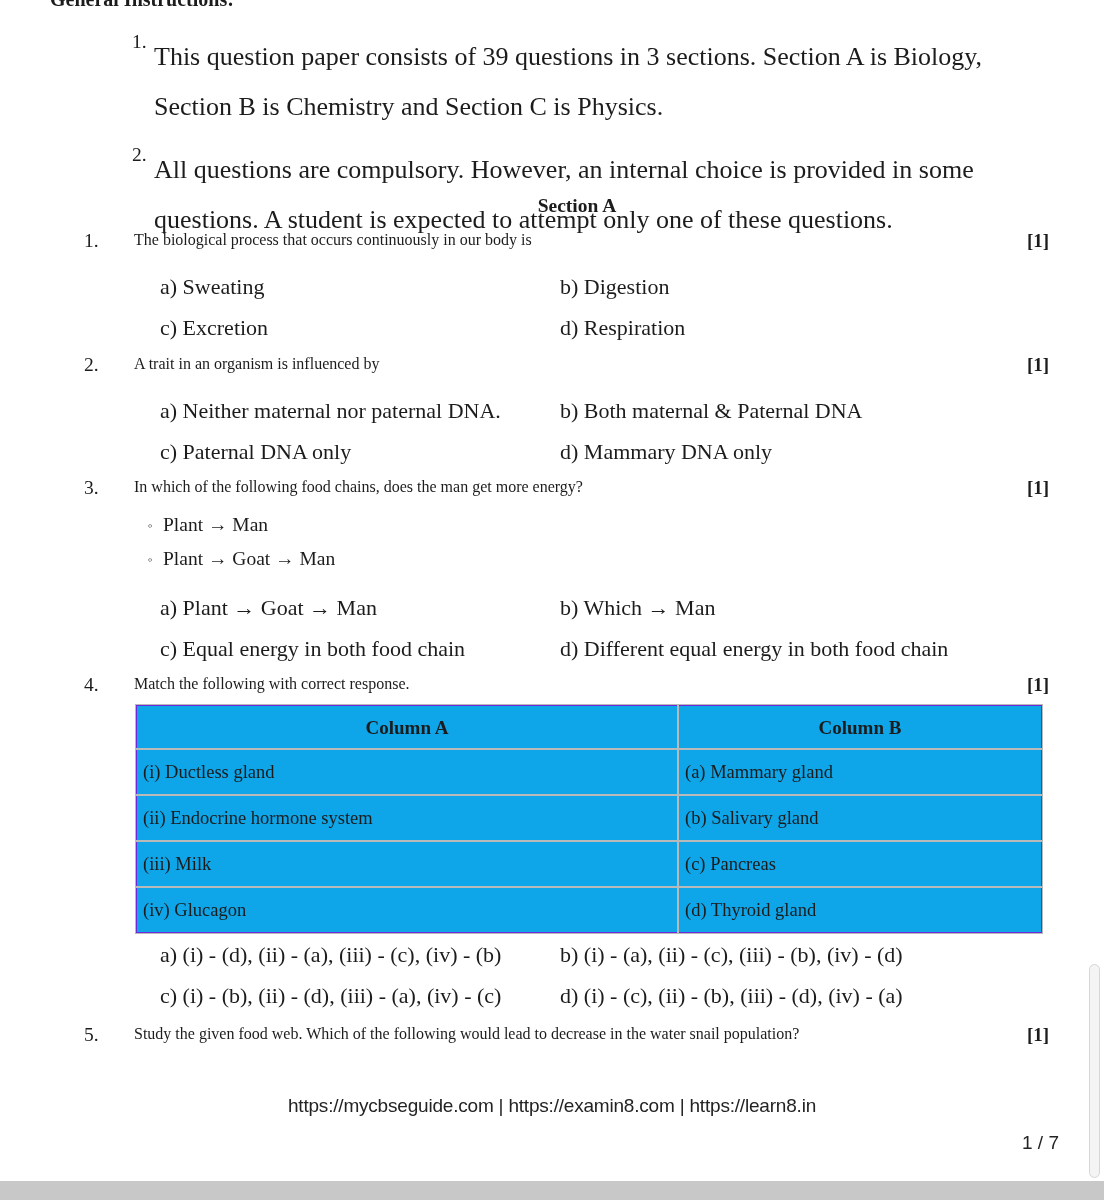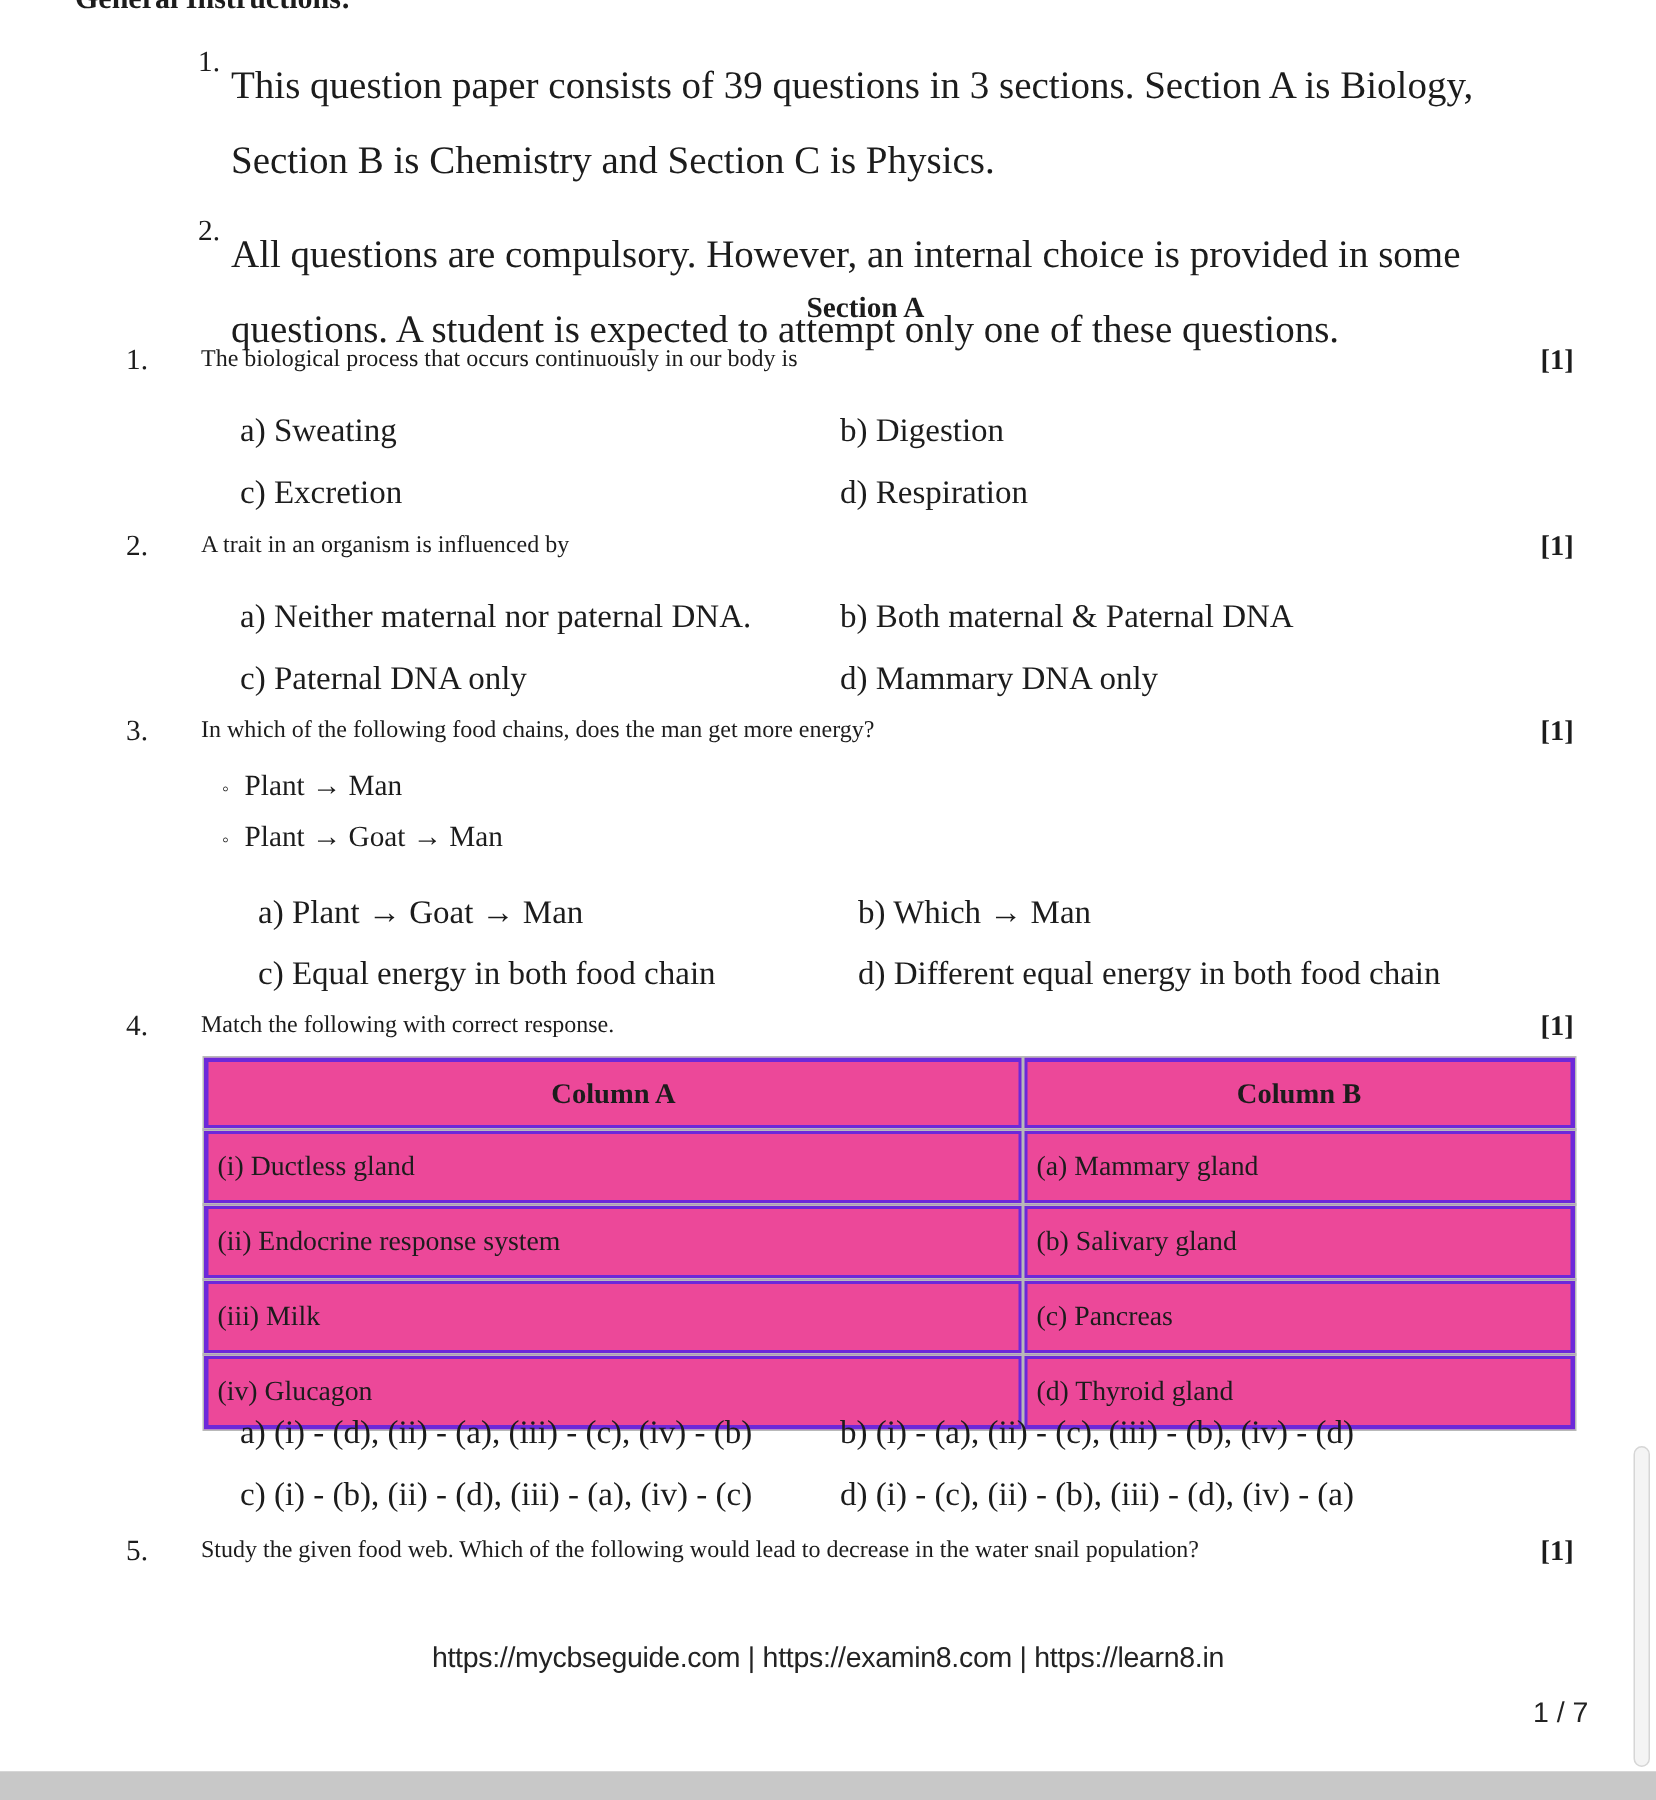--- a/index.html
+++ b/index.html
@@ -163,29 +163,29 @@
   .match-table {
     position: absolute;
     left: 136px;
     top: 705px;
     width: 878px;
     border-collapse: separate;
     border-spacing: 0;
     table-layout: fixed;
   }
   .match-table td, .match-table th {
-    border: 3px solid #6d28d9;
+    border: 1px solid #6d28d9;
     outline: 1px solid #b9b9b9;
     outline-offset: 0px;
     font-size: 18.5px;
     font-weight: normal;
     padding: 0 6px;
     height: 44px;
     vertical-align: middle;
-    background: #ec4899;
+    background: #0ea5e9;
   }
   .match-table th {
     text-align: center;
     font-weight: bold;
     font-size: 19px;
     height: 42px;
   }
   .match-table td.cell-a, .match-table th.head-a { width: 528px; text-align: left; }
   .match-table td.cell-b, .match-table th.head-b { width: 350px; text-align: left; }
   .match-table th.head-a, .match-table th.head-b { text-align: center; }
@@ -309,21 +309,21 @@
       <div class="sublist" style="top:515px;">
         <div class="sub-item">
           <span class="sub-bullet">◦</span>
           <span class="sub-text">Plant → Man</span>
         </div>
         <div class="sub-item">
           <span class="sub-bullet">◦</span>
           <span class="sub-text">Plant → Goat → Man</span>
         </div>
       </div>
-      <div class="opts" style="top:597px;margin-left:12px;">
+      <div class="opts" style="top:597px;">
         <div class="opt-row">
           <span class="opt col-a">a) Plant → Goat → Man</span>
           <span class="opt col-b">b) Which → Man</span>
         </div>
         <div class="opt-row">
           <span class="opt col-a">c) Equal energy in both food chain</span>
           <span class="opt col-b">d) Different equal energy in both food chain</span>
         </div>
       </div>
 
@@ -341,21 +341,21 @@
             <th class="head-a">Column A</th>
             <th class="head-b">Column B</th>
           </tr>
         </thead>
         <tbody>
           <tr>
             <td class="cell-a">(i) Ductless gland</td>
             <td class="cell-b">(a) Mammary gland</td>
           </tr>
           <tr>
-            <td class="cell-a">(ii) Endocrine response system</td>
+            <td class="cell-a">(ii) Endocrine hormone system</td>
             <td class="cell-b">(b) Salivary gland</td>
           </tr>
           <tr>
             <td class="cell-a">(iii) Milk</td>
             <td class="cell-b">(c) Pancreas</td>
           </tr>
           <tr>
             <td class="cell-a">(iv) Glucagon</td>
             <td class="cell-b">(d) Thyroid gland</td>
           </tr>

